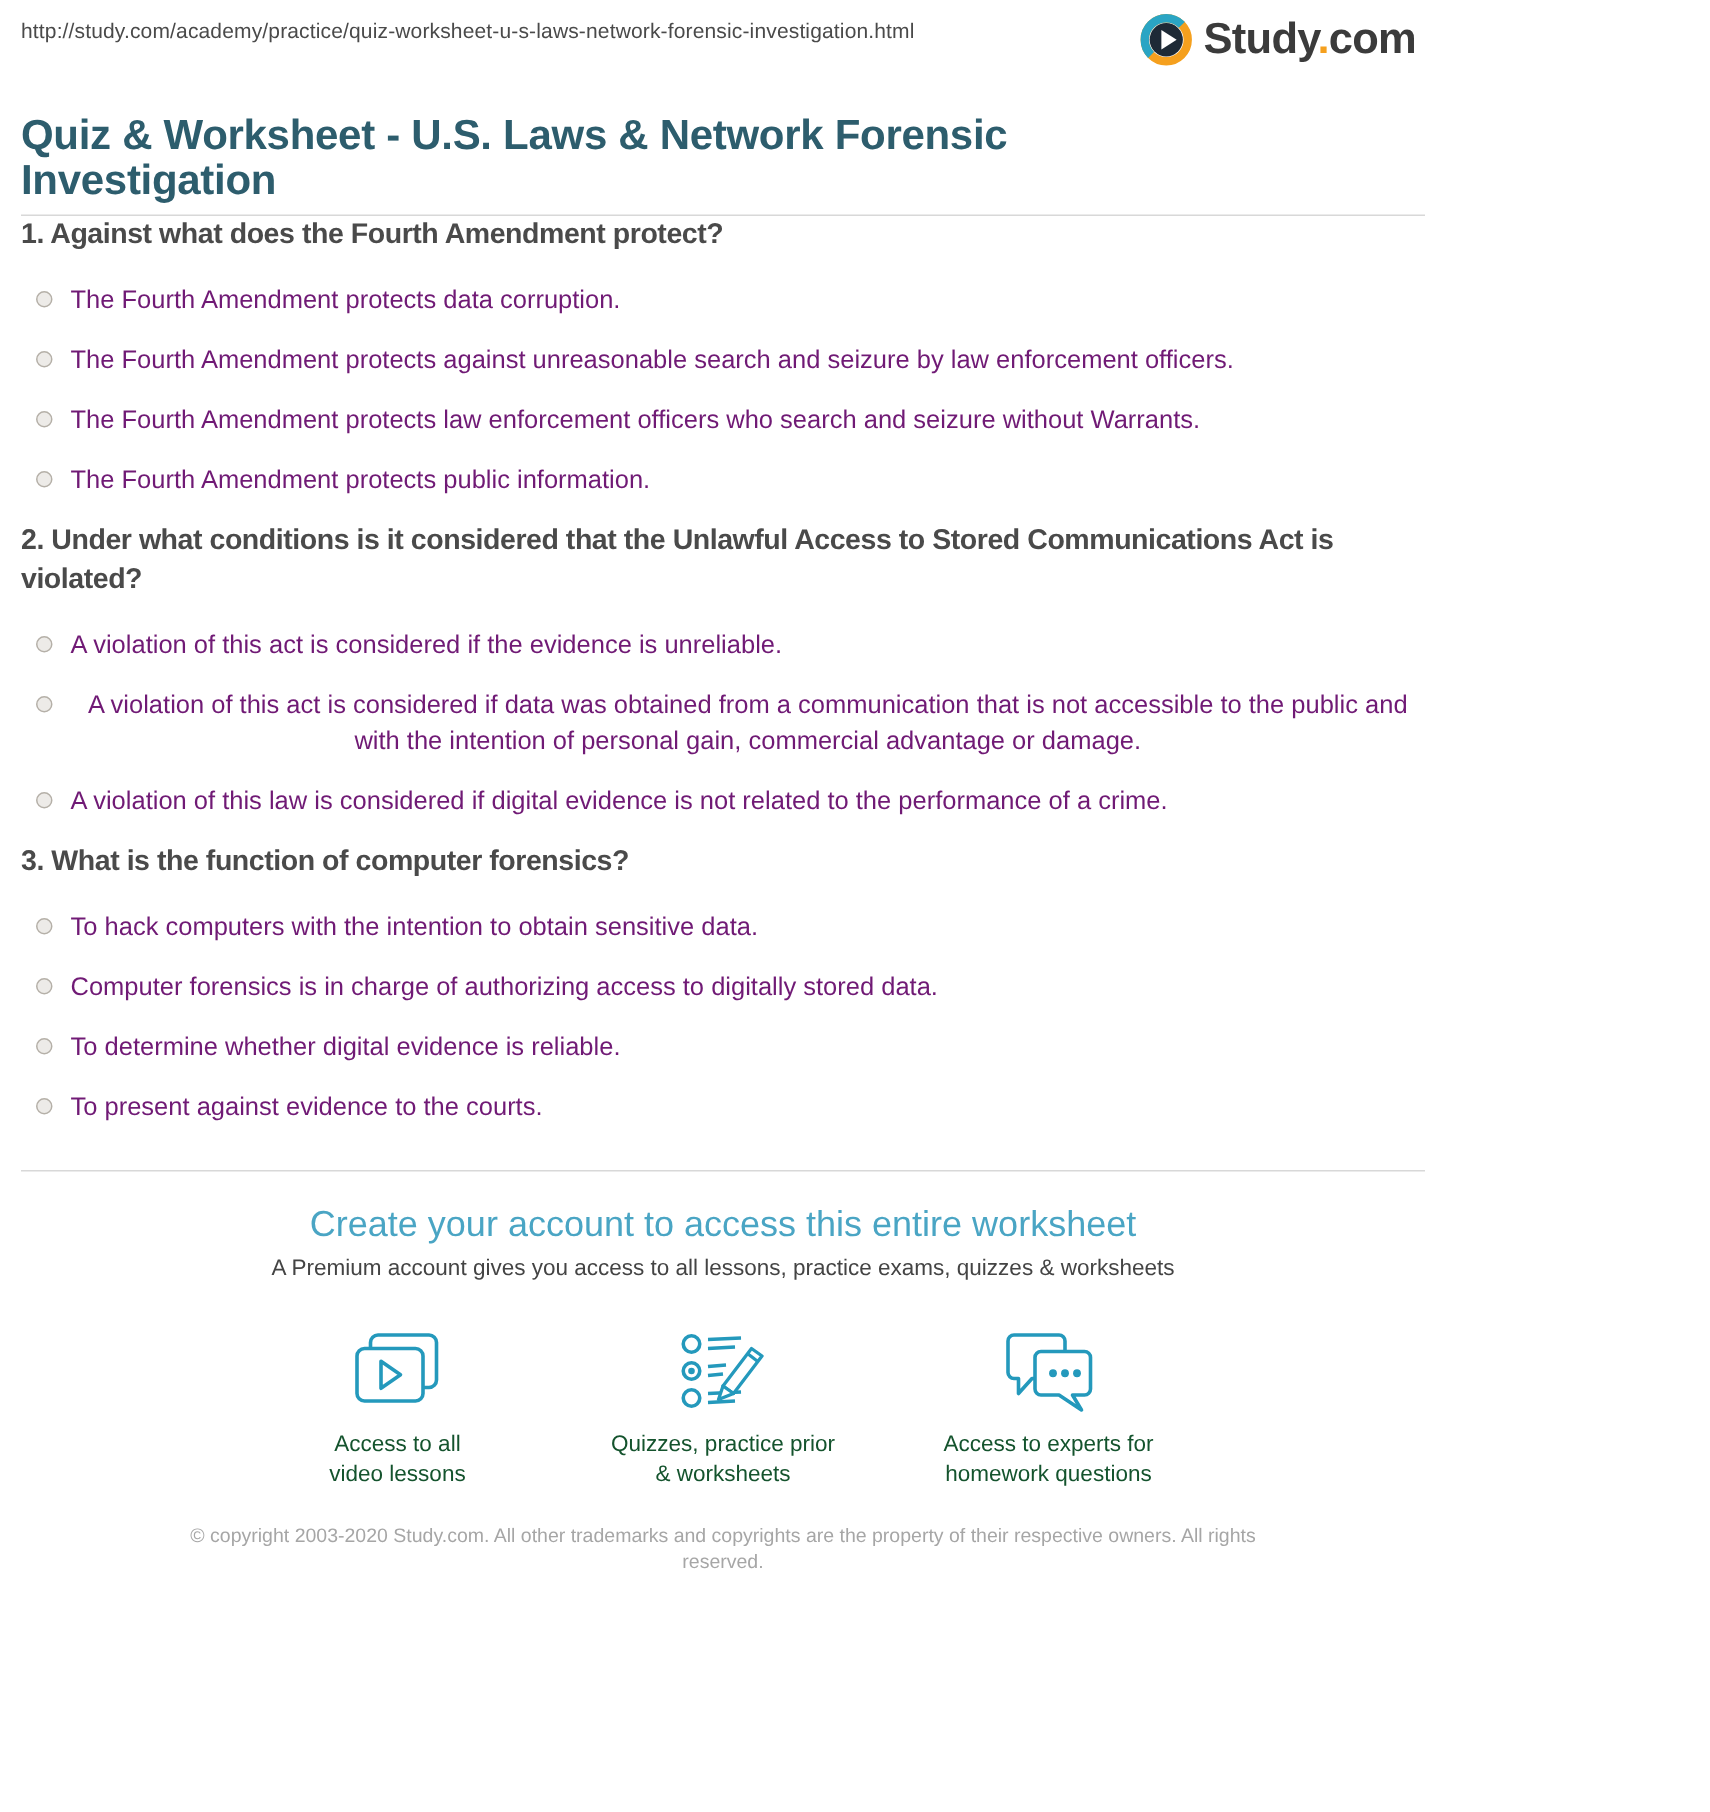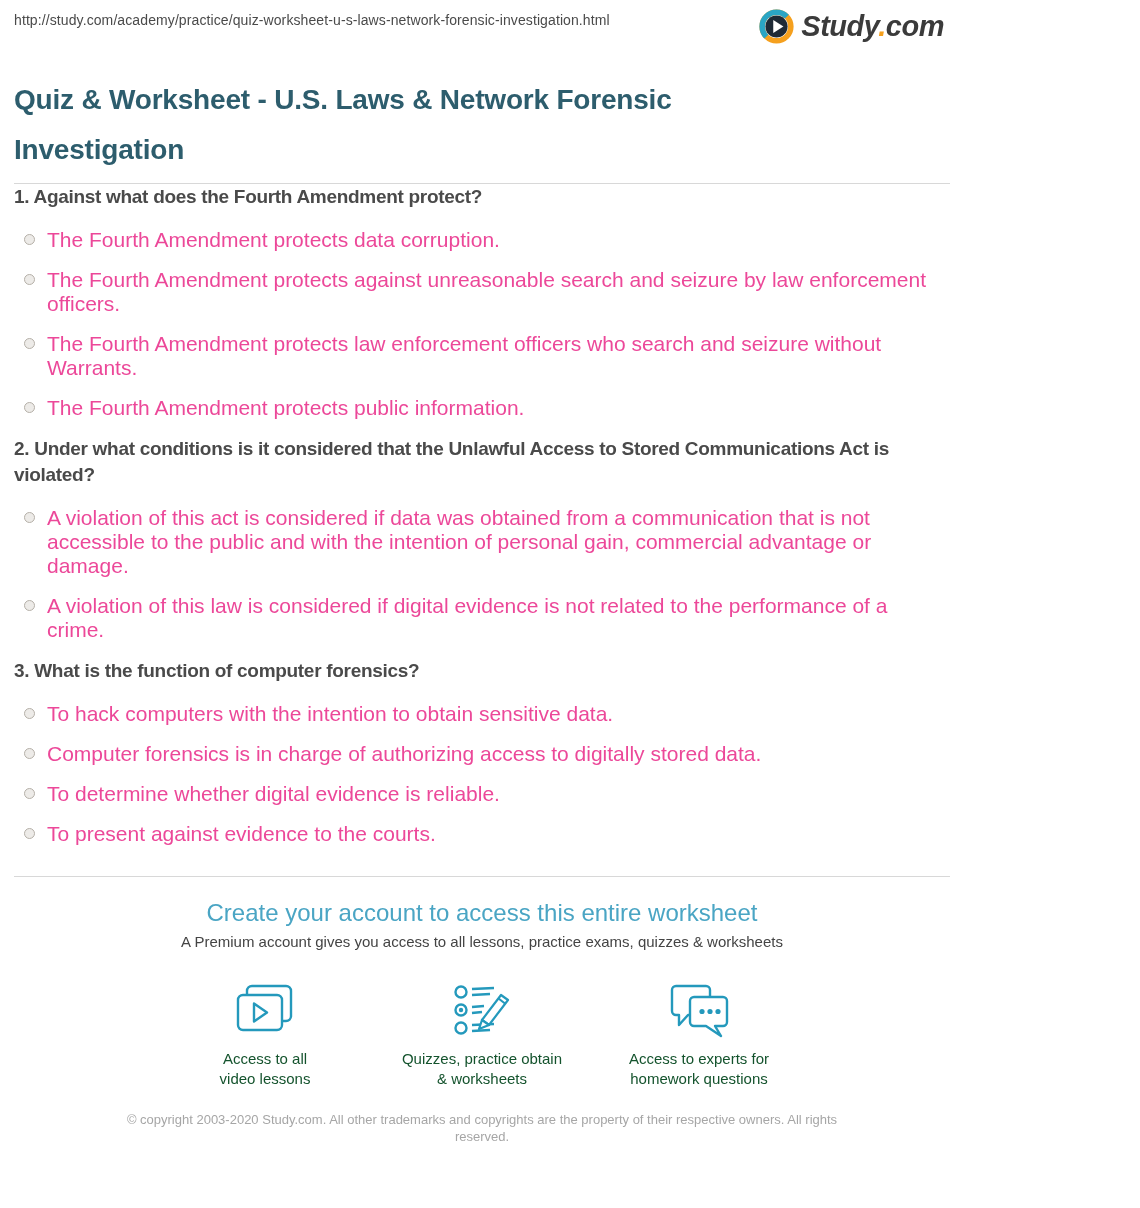--- a/index.html
+++ b/index.html
@@ -16,28 +16,28 @@
   .url {
     position: absolute; left: 14px; top: 12px;
     font-size: 14px; color: #4a4a4a; letter-spacing: 0.1px;
   }
   .logo {
     position: absolute; right: 20px; top: 7px;
     display: flex; align-items: center; cursor: pointer;
   }
   .logo-text {
     font-size: 29px; font-weight: bold; color: #3b3b3b;
-    letter-spacing: -0.5px; margin-left: 6px; line-height: 38px; font-style: italic;
+    letter-spacing: -0.5px; margin-left: 6px; line-height: 38px;
   }
   .logo-dot { color: #f5a01e; }
 
   main { padding: 0 14px 0; }
 
   h1.title {
-    margin: 17px 0 0; font-size: 28px; line-height: 50px;
+    margin: 17px 0 0; font-size: 28px; line-height: 30px;
     font-weight: bold; color: #2d5d6d; max-width: 790px;
     letter-spacing: -0.2px;
   }
   hr.divider {
     border: none; border-top: 1px solid #d8d8d8;
     margin: 8px 0 0;
   }
   hr.divider-bottom { margin-top: 30px; }
 
   
@@ -46,21 +46,21 @@
     margin: 0; font-size: 19px; font-weight: bold;
     color: #4a4a4a; line-height: 26px; letter-spacing: -0.3px;
   }
   .options { margin-top: 18px; }
   .option { display: flex; align-items: flex-start; margin: 0 0 16px; cursor: pointer; }
   .radio {
     flex: 0 0 auto; width: 11px; height: 11px; border-radius: 50%;
     background: #edebe8; border: 1px solid #b5b0a8;
     margin: 6px 12px 0 10px;
   }
-  .option-text { font-size: 21px; line-height: 24px; color: #ec4899; max-width: 1054px; }
+  .option-text { font-size: 17px; line-height: 24px; color: #701a75; max-width: 1054px; text-align: center; }
 
   
   .cta-title {
     margin: 22px 0 0; text-align: center;
     font-size: 24px; line-height: 28px; font-weight: normal;
     color: #4aa5c4;
   }
   .cta-sub {
     margin: 5px 0 0; text-align: center;
     font-size: 15px; line-height: 20px; color: #444;
@@ -116,20 +116,24 @@
         <div class="option">
           <span class="radio"></span>
           <span class="option-text">The Fourth Amendment protects public information.</span>
         </div>
       </div>
     </div>
 
     <div class="question">
       <p class="q-text">2. Under what conditions is it considered that the Unlawful Access to Stored Communications Act is violated?</p>
       <div class="options">
+        <div class="option">
+          <span class="radio"></span>
+          <span class="option-text">A violation of this act is considered if the evidence is unreliable.</span>
+        </div>
         <div class="option">
           <span class="radio"></span>
           <span class="option-text">A violation of this act is considered if data was obtained from a communication that is not accessible to the public and with the intention of personal gain, commercial advantage or damage.</span>
         </div>
         <div class="option">
           <span class="radio"></span>
           <span class="option-text">A violation of this law is considered if digital evidence is not related to the performance of a crime.</span>
         </div>
       </div>
     </div>
@@ -189,21 +193,21 @@
             <line x1="21" y1="25" x2="33" y2="24" stroke="#2499bc" stroke-width="2.4"></line>
             <line x1="21" y1="31" x2="31" y2="30" stroke="#2499bc" stroke-width="2.4"></line>
             <line x1="21" y1="43" x2="43" y2="42" stroke="#2499bc" stroke-width="2.4"></line>
             <line x1="21" y1="49" x2="39" y2="48" stroke="#2499bc" stroke-width="2.4"></line>
             <path d="M31 38 L50 13 L57 18 L38 43 Z" fill="#fff" stroke="#2499bc" stroke-width="2.2" stroke-linejoin="round"></path>
             <path d="M31 38 L38 43 L28 47 Z" fill="#fff" stroke="#2499bc" stroke-width="2.2" stroke-linejoin="round"></path>
             <line x1="47.5" y1="16.5" x2="54" y2="21.5" stroke="#2499bc" stroke-width="2.2"></line>
           </svg>
         </div>
         <div class="feature-label">
-          <div>Quizzes, practice obtain</div>
+          <div>Quizzes, practice prior</div>
           <div>&amp; worksheets</div>
         </div>
       </div>
 
       <div class="feature">
         <div class="feature-icon">
           <svg width="64" height="58" viewBox="0 0 64 58">
             <path d="M9 4 h30 a4 4 0 0 1 4 4 v21 a4 4 0 0 1 -4 4 H21 l-9 10 v-10 h-3 a4 4 0 0 1 -4 -4 V8 a4 4 0 0 1 4 -4 z" fill="#fff" stroke="#2499bc" stroke-width="2.4" stroke-linejoin="round"></path>
             <path d="M27 15 h29 a4 4 0 0 1 4 4 v21 a4 4 0 0 1 -4 4 h-8 l6 10 -15 -10 h-12 a4 4 0 0 1 -4 -4 V19 a4 4 0 0 1 4 -4 z" fill="#fff" stroke="#2499bc" stroke-width="2.4" stroke-linejoin="round"></path>
             <circle cx="35" cy="29.5" r="2.6" fill="#2499bc"></circle>

